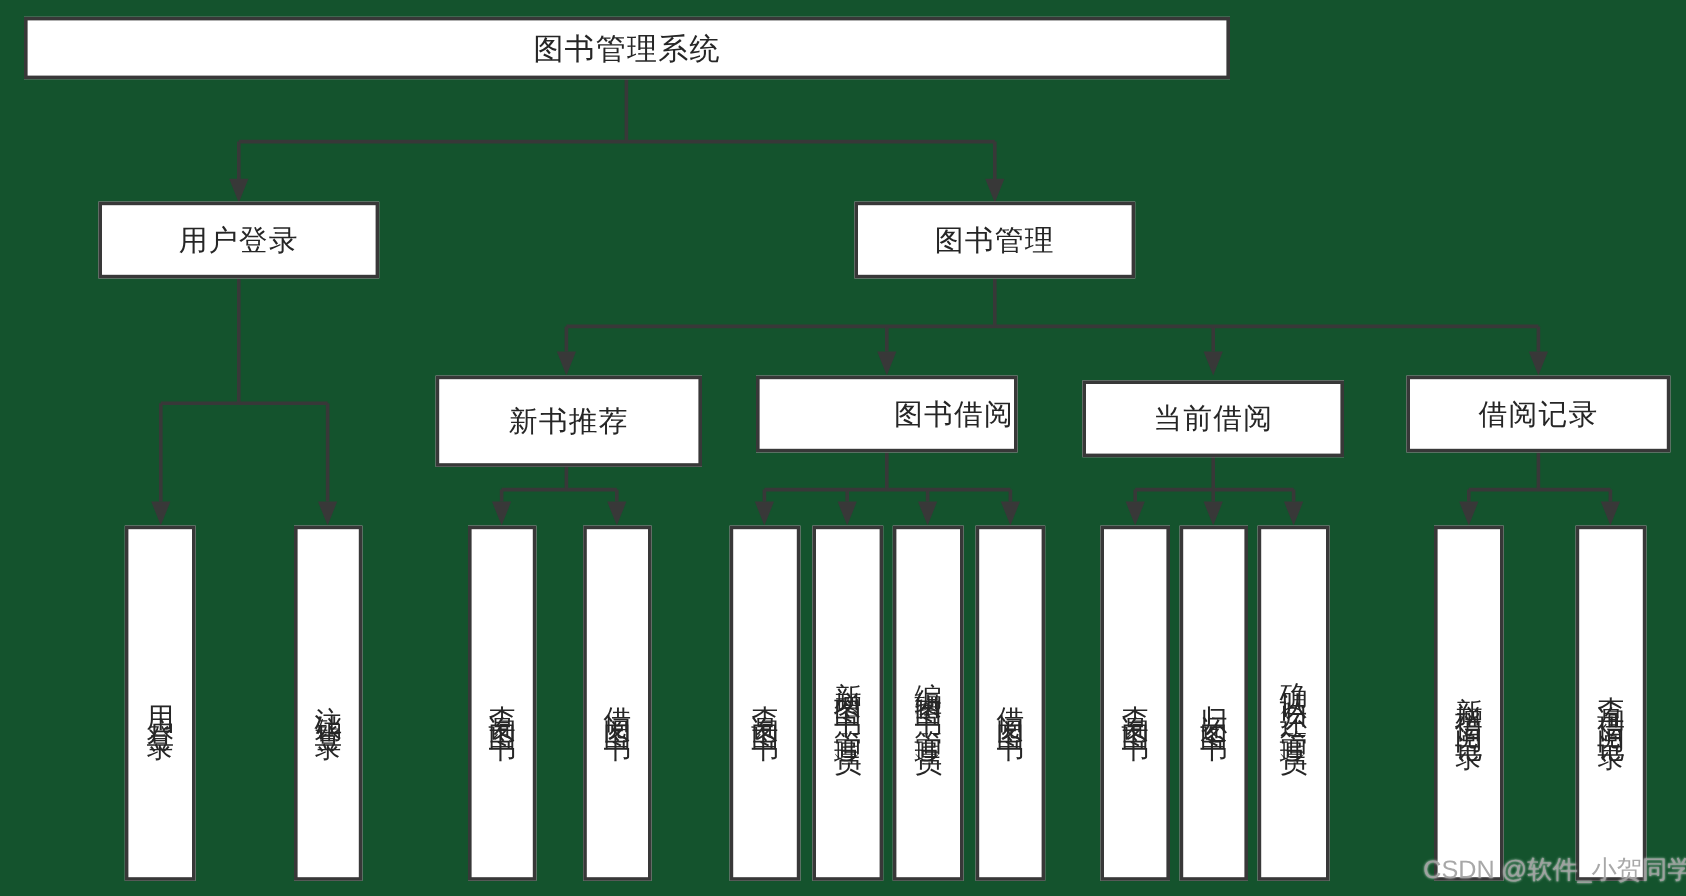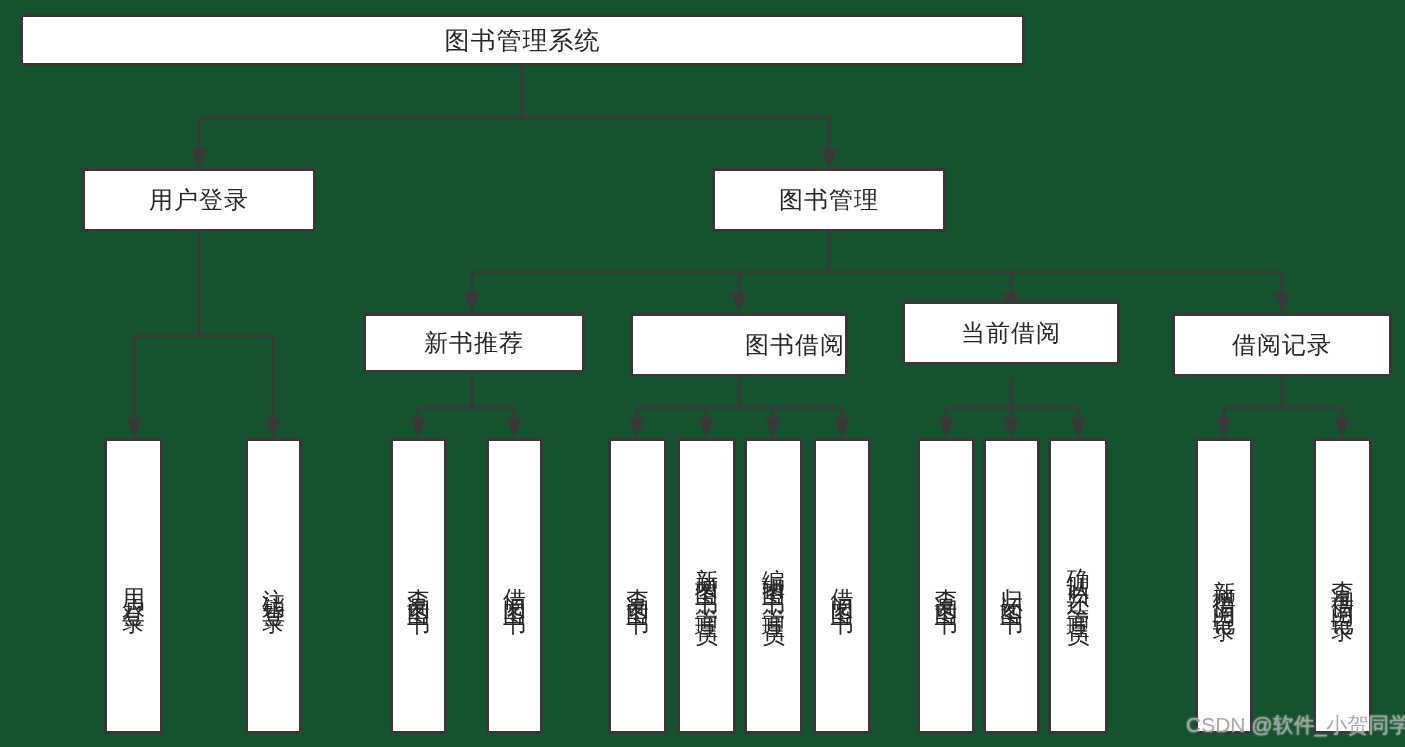--- a/index.html
+++ b/index.html
@@ -96,27 +96,27 @@
     <span>图书管理系统</span>
   </div>
 
   <div class="hnode" style="left:82px;top:168px;width:234px;height:64px;">
     <span>用户登录</span>
   </div>
   <div class="hnode" style="left:712px;top:168px;width:234px;height:64px;">
     <span>图书管理</span>
   </div>
 
-  <div class="hnode" style="left:363px;top:313px;width:222px;height:60px;">
+  <div class="hnode" style="left:363px;top:313px;width:222px;height:76px;">
     <span>新书推荐</span>
   </div>
   <div class="hnode" style="left:630px;top:313px;width:218px;height:64px;justify-content:flex-end;">
     <span>图书借阅</span>
   </div>
-  <div class="hnode" style="left:902px;top:301px;width:218px;height:64px;">
+  <div class="hnode" style="left:902px;top:317px;width:218px;height:64px;">
     <span>当前借阅</span>
   </div>
   <div class="hnode" style="left:1172px;top:313px;width:220px;height:64px;">
     <span>借阅记录</span>
   </div>
 
   <div class="vnode" style="left:104px;top:438px;width:59px;height:296px;">
     <span>用户登录</span>
   </div>
   <div class="vnode" style="left:245px;top:438px;width:57px;height:296px;">

